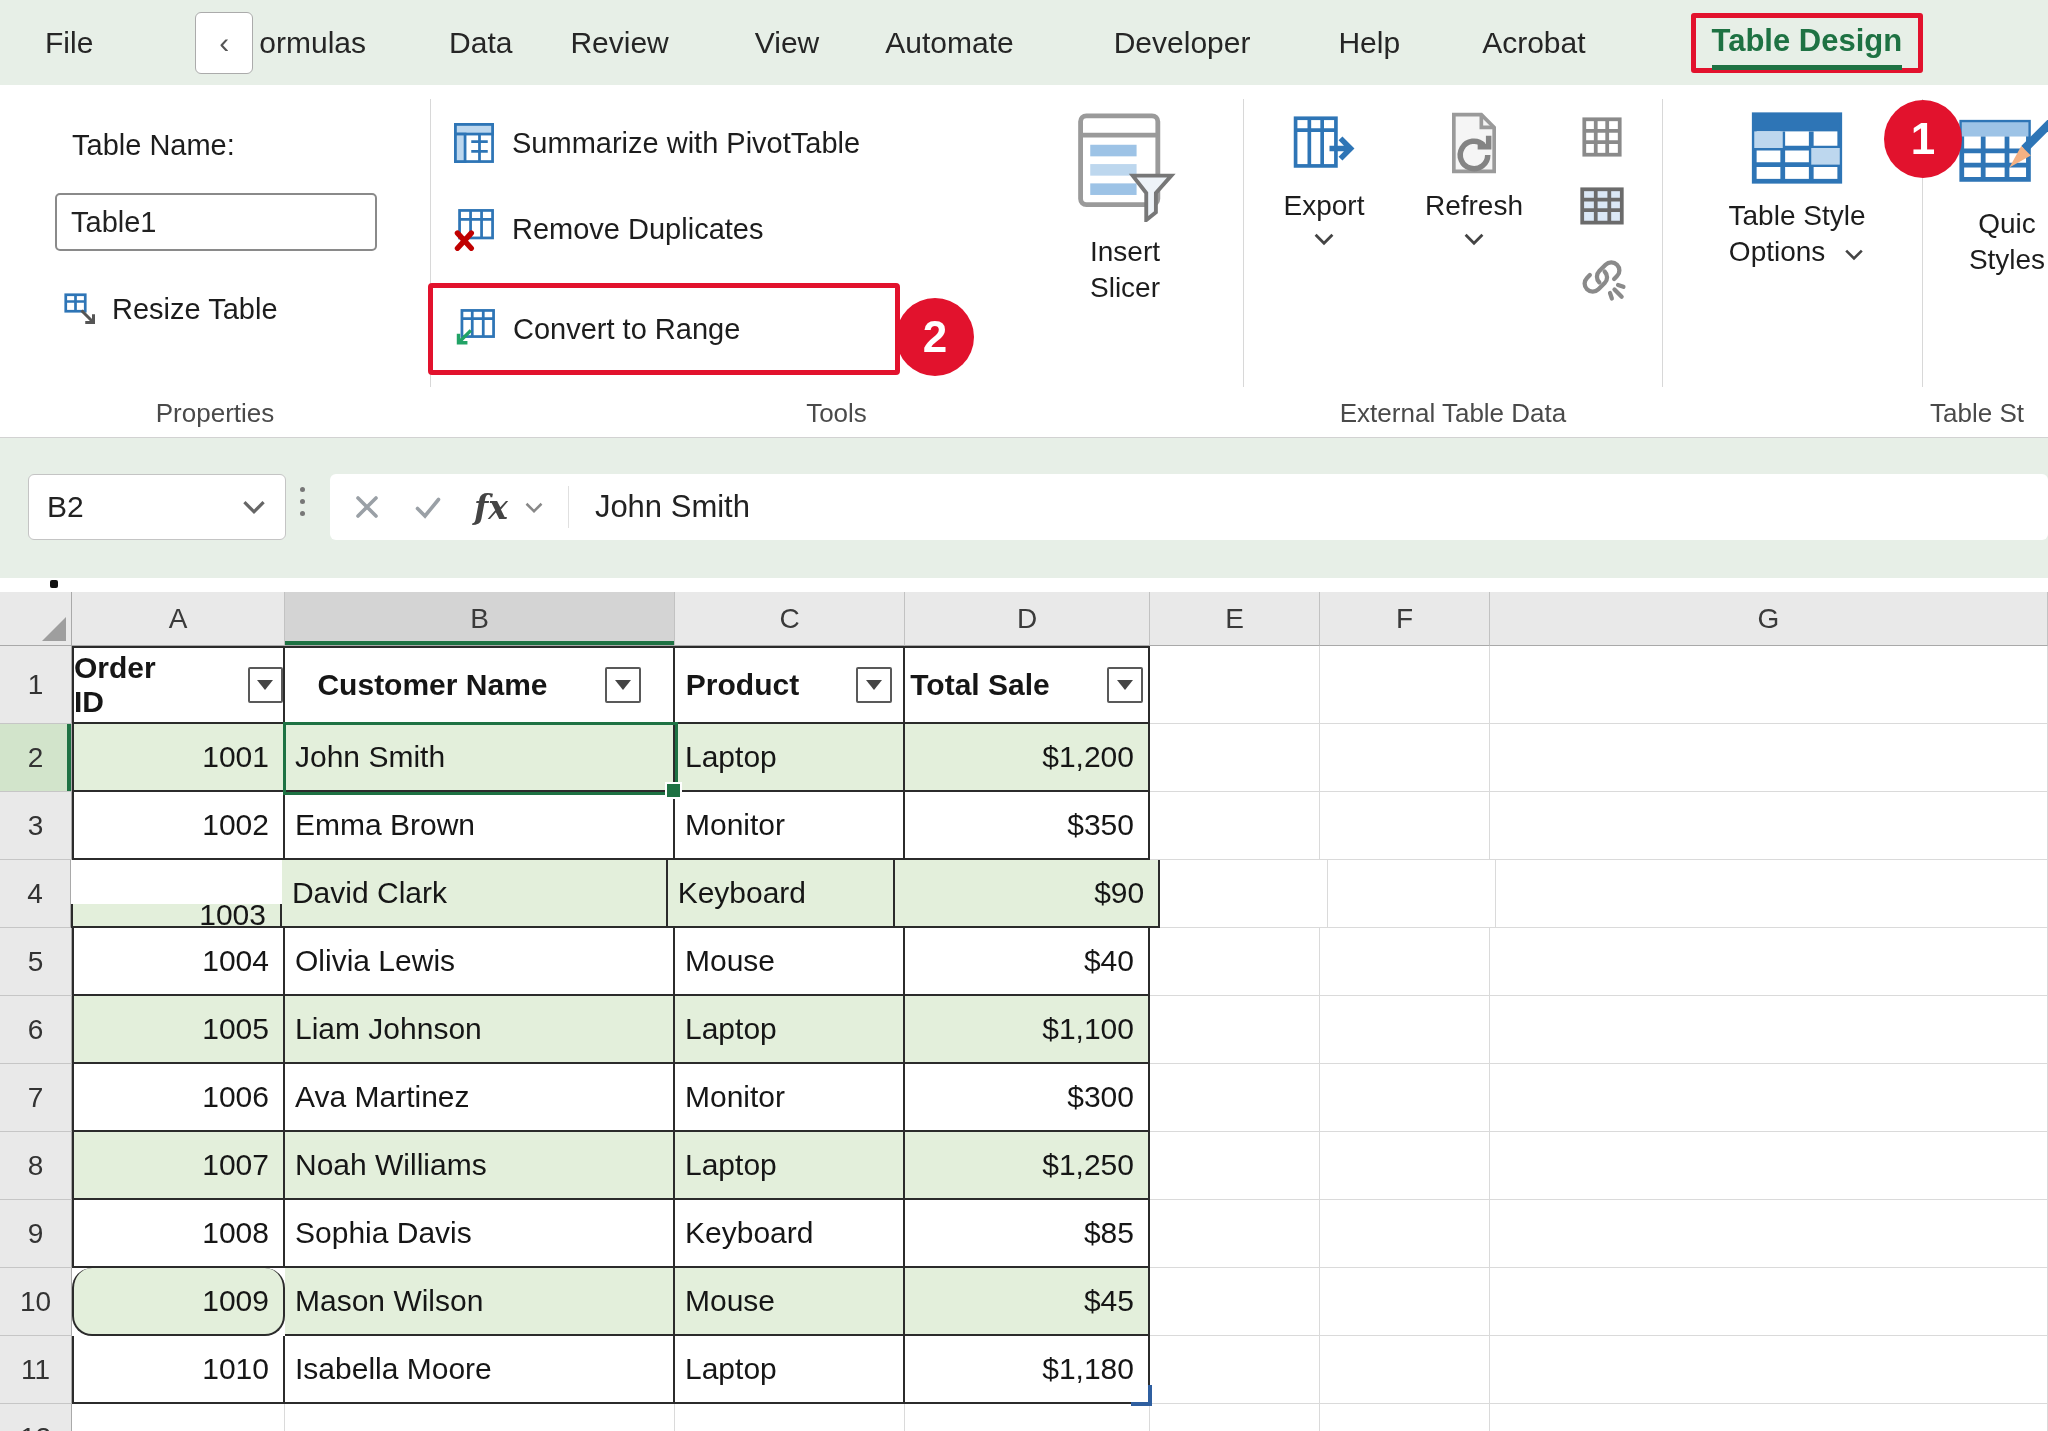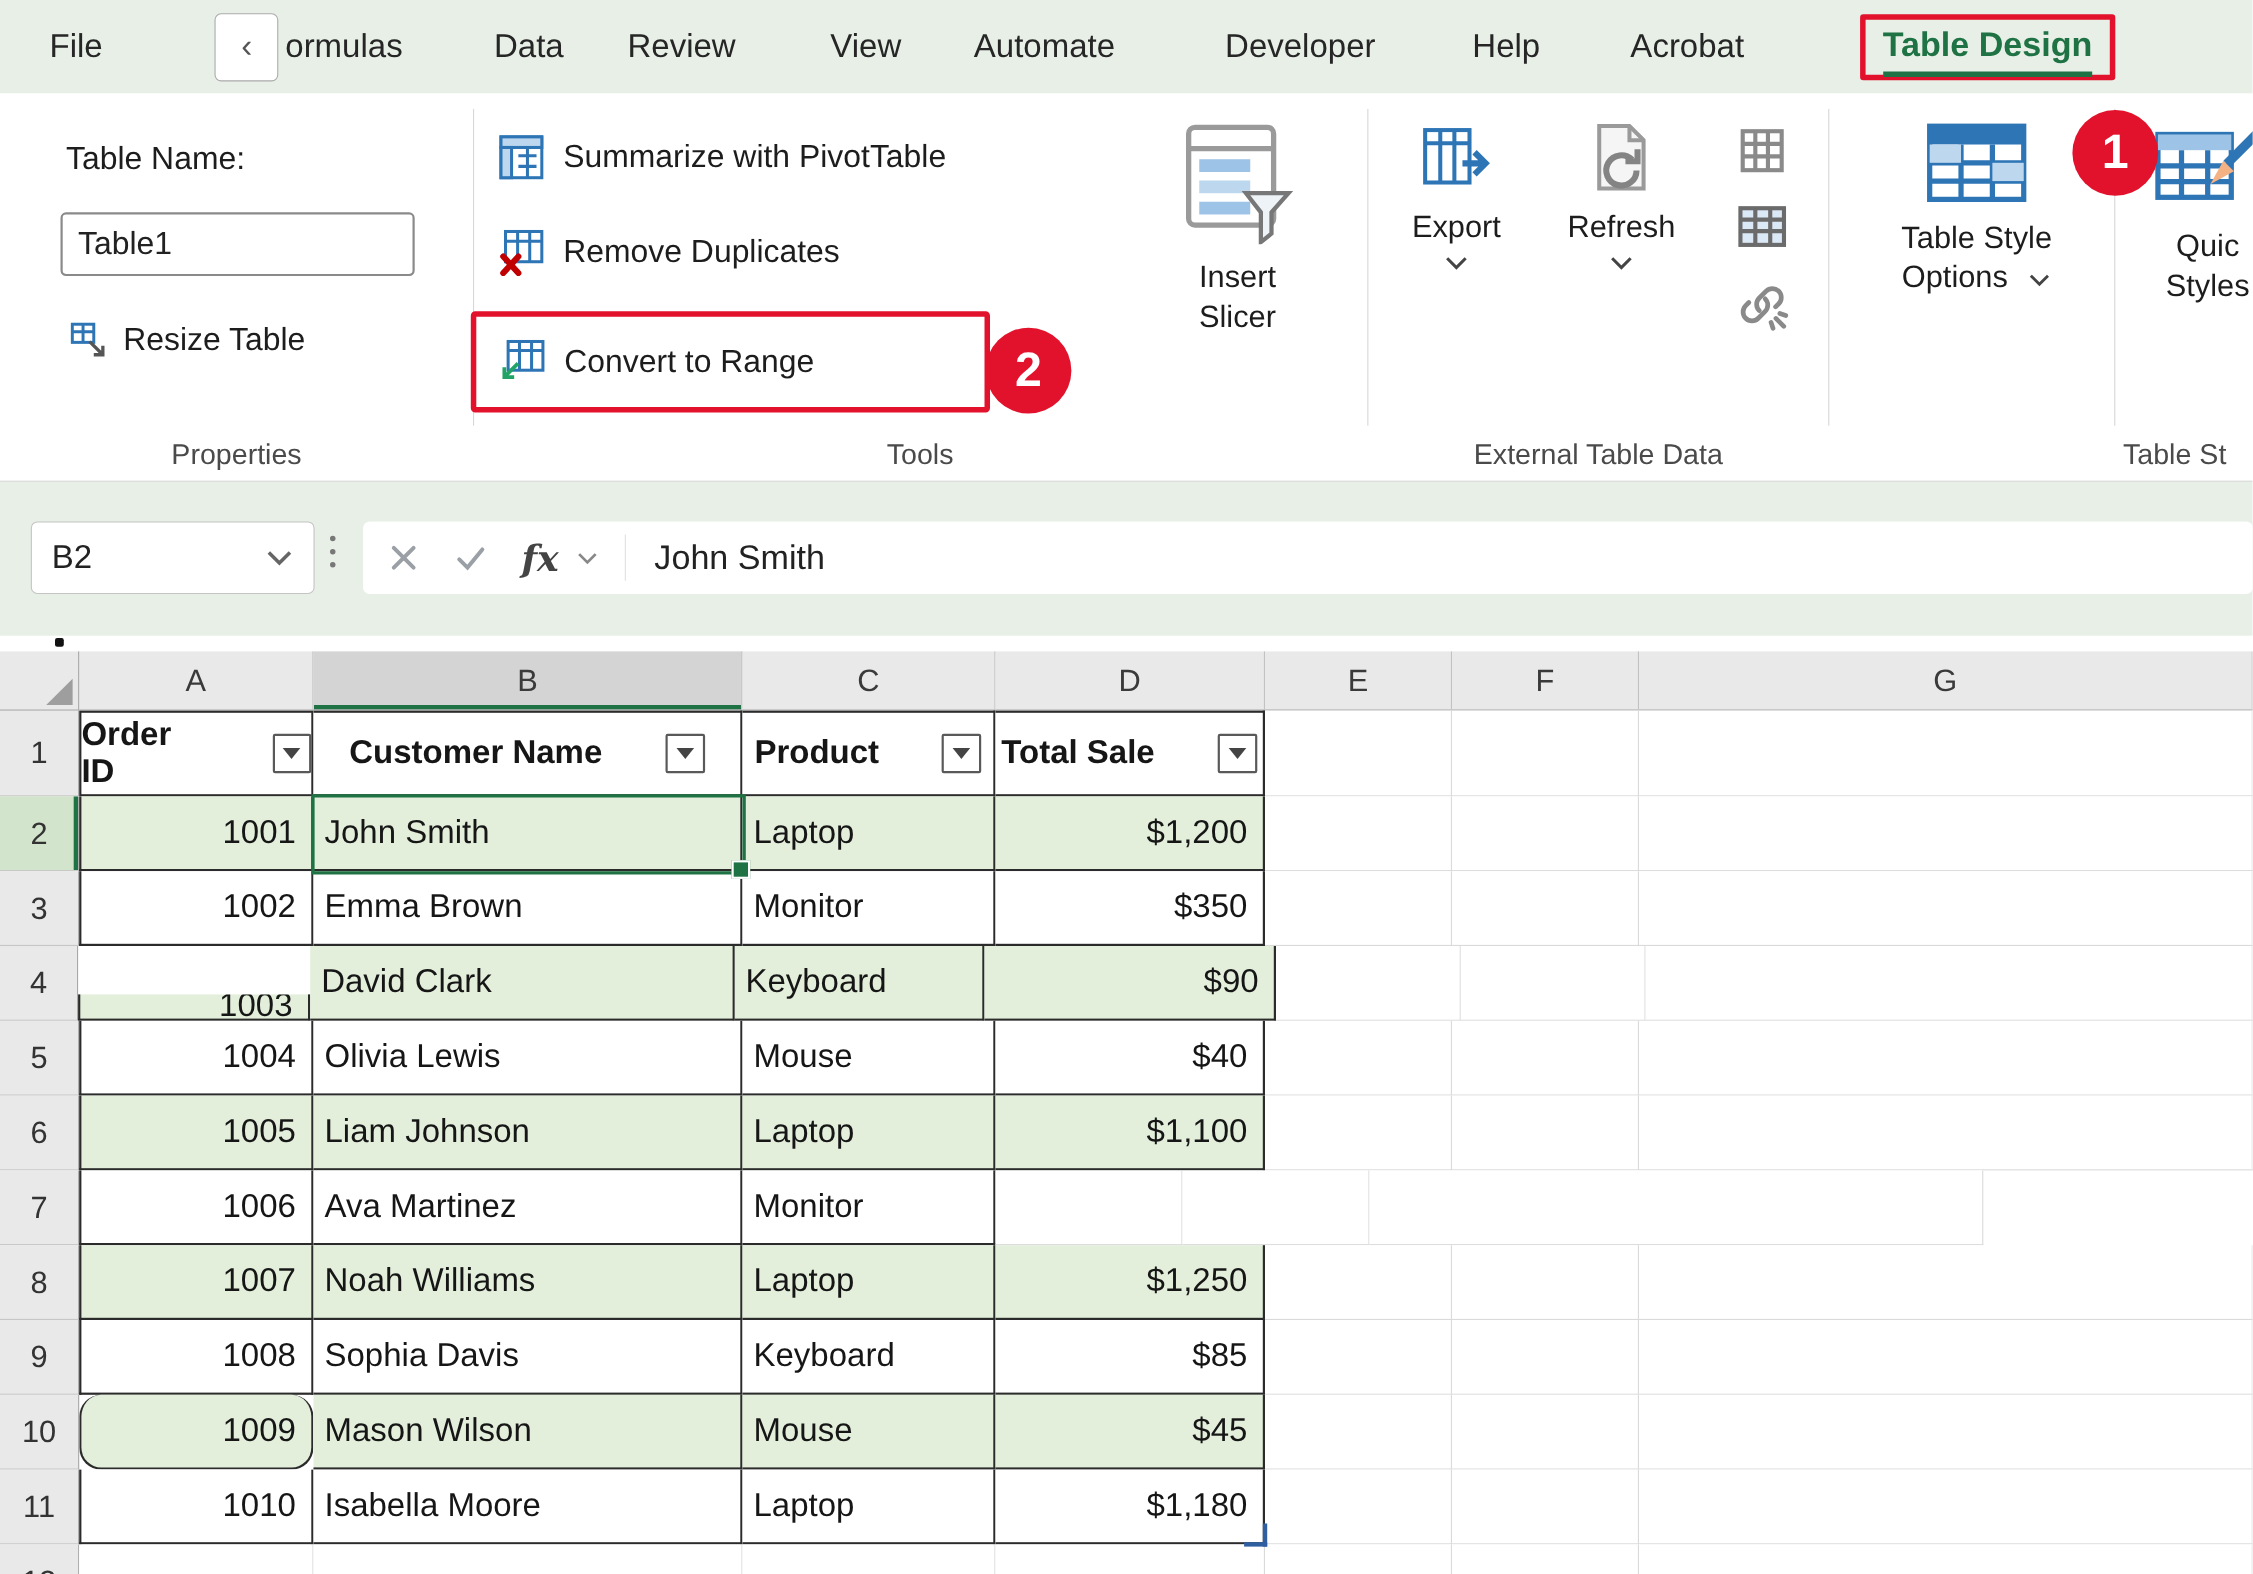--- a/index.html
+++ b/index.html
@@ -11,21 +11,21 @@
   
   .tabbar{position:absolute;left:0;top:0;width:2048px;height:85px;background:var(--strip);
           display:flex;align-items:center;font-size:30px;color:#262626;padding-left:45px;box-sizing:border-box;}
   .tab{white-space:nowrap;}
   .scrollbox{width:56px;height:60px;background:#fff;border:1px solid #ababab;border-radius:6px;
              display:flex;align-items:center;justify-content:center;font-size:30px;color:#555;margin-left:102px;}
   .activewrap{border:5px solid var(--red);border-radius:3px;padding:5px 16px 9px;margin-left:105px;background:transparent;}
   .activetab{color:var(--green);font-weight:700;font-size:31px;border-bottom:5px solid var(--green);padding-bottom:7px;white-space:nowrap;}
   
   .ribbon{position:absolute;left:0;top:85px;width:2048px;height:353px;background:#fff;border-bottom:1px solid #d2d2d2;box-sizing:border-box;}
-  .tn-label{position:absolute;left:60px;top:44px;font-size:29px;color:#1d1d1d;}
+  .tn-label{position:absolute;left:72px;top:44px;font-size:29px;color:#1d1d1d;}
   .tn-input{position:absolute;left:55px;top:108px;width:322px;height:58px;border:2px solid #8a8a8a;border-radius:5px;
             font-size:29px;padding:0 14px;box-sizing:border-box;color:#222;background:#fff;font-family:inherit;}
   .cmd{position:absolute;display:flex;align-items:center;gap:16px;font-size:29px;color:#1d1d1d;white-space:nowrap;}
   .grplabel{position:absolute;bottom:8px;font-size:26px;color:#4a4a4a;text-align:center;white-space:nowrap;}
   .vdiv{position:absolute;top:14px;height:288px;width:1px;background:#d8d8d8;}
   .redbox{position:absolute;left:428px;top:198px;width:472px;height:92px;border:5px solid var(--red);border-radius:4px;
           box-sizing:border-box;display:flex;align-items:center;padding-left:20px;}
   .bigbtn{position:absolute;top:25px;display:flex;flex-direction:column;align-items:center;font-size:28px;color:#1d1d1d;}
   .bigbtn .bl{line-height:36px;white-space:nowrap;}
   .bigbtn svg.main{margin-bottom:12px;}
@@ -360,20 +360,21 @@
         <div class="g-cell cur" style="width: 245px;">$1,100</div>
         <div class="g-cell out" style="width: 170px;"></div>
         <div class="g-cell out" style="width: 170px;"></div>
         <div class="g-cell out" style="width: 558px;"></div>
       </div>
       <div class="g-row">
         <div class="g-rowhead" style="width: 72px;">7</div>
         <div class="g-cell num tfirst" style="width: 213px;">1006</div>
         <div class="g-cell txt" style="width: 390px;">Ava Martinez</div>
         <div class="g-cell txt" style="width: 230px;">Monitor</div>
+        <div class="g-cell cur" style="width: 245px;">$300</div>
         <div class="g-cell out" style="width: 170px;"></div>
         <div class="g-cell out" style="width: 170px;"></div>
         <div class="g-cell out" style="width: 558px;"></div>
       </div>
       <div class="g-row band">
         <div class="g-rowhead" style="width: 72px;">8</div>
         <div class="g-cell num tfirst" style="width: 213px;">1007</div>
         <div class="g-cell txt" style="width: 390px;">Noah Williams</div>
         <div class="g-cell txt" style="width: 230px;">Laptop</div>
         <div class="g-cell cur" style="width: 245px;">$1,250</div>

